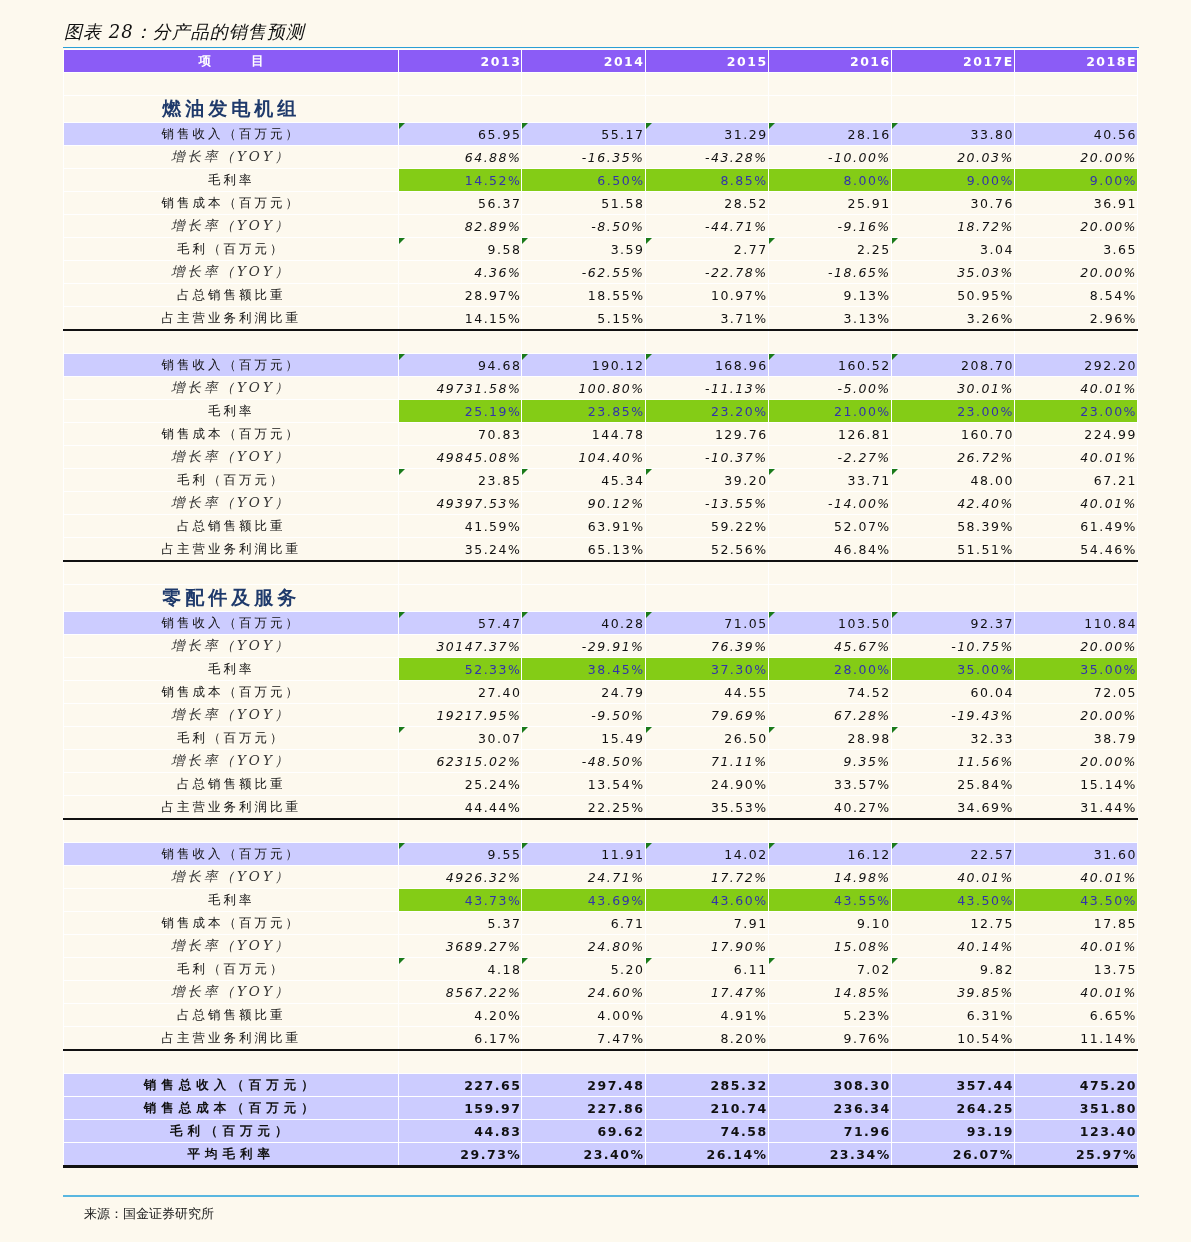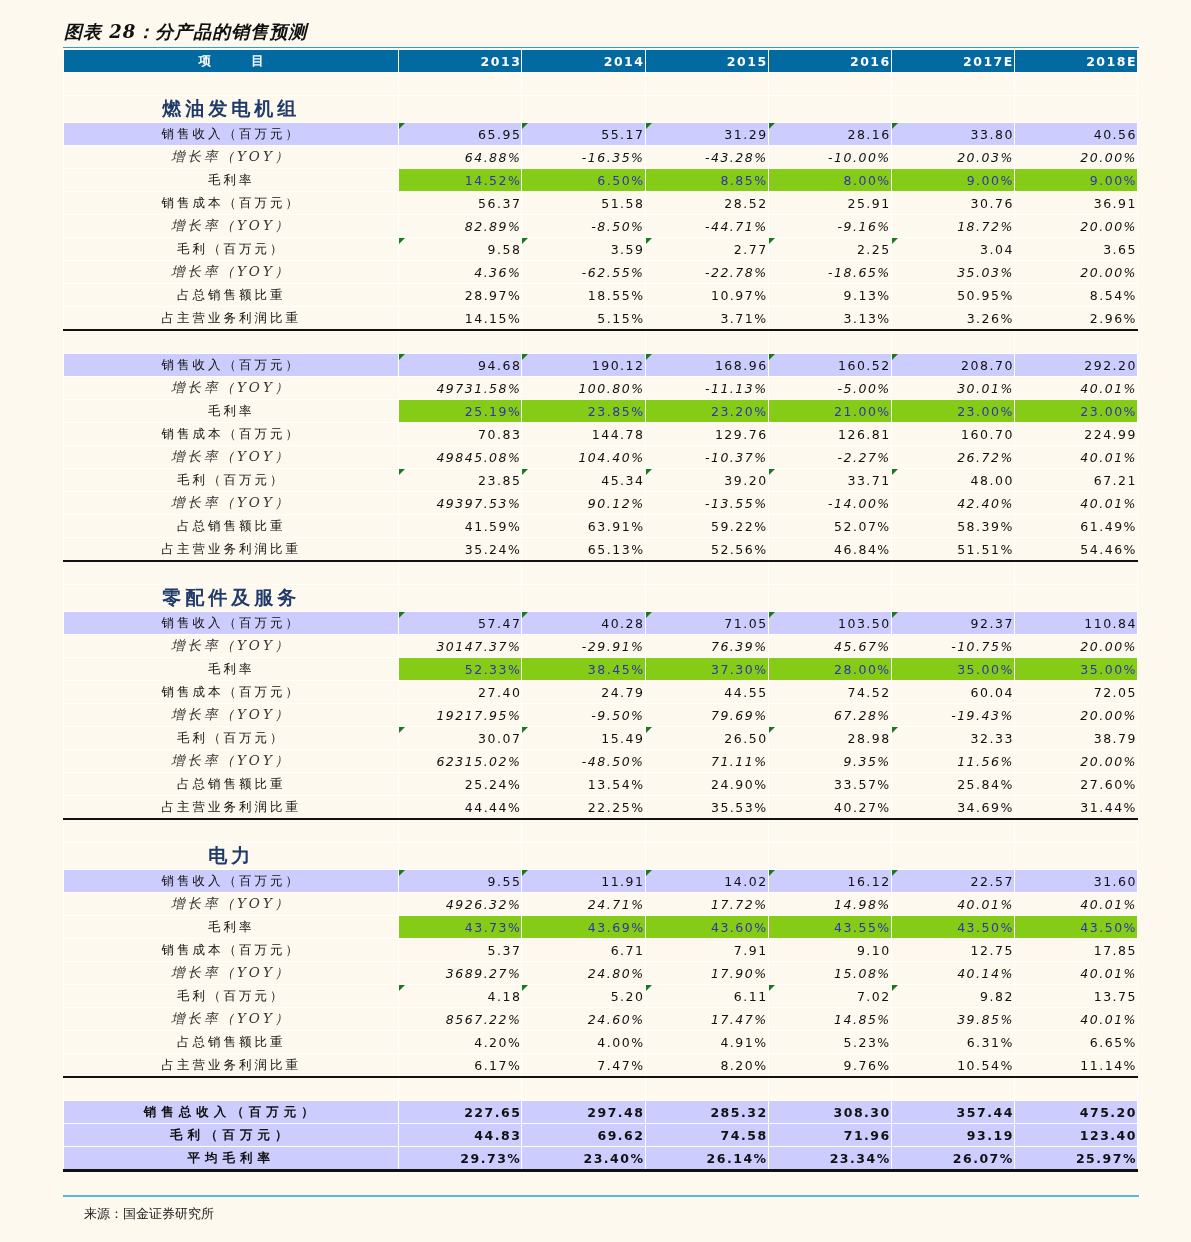--- a/index.html
+++ b/index.html
@@ -2,39 +2,39 @@
 <html><head>
 <meta charset="utf-8">
 <style>
   html, body { margin:0; padding:0; }
   body {
     width:1191px; height:1242px; background:#fdf9ee;
     font-family:"DejaVu Sans","Liberation Sans",sans-serif;
     position:relative; overflow:hidden; color:#111;
   }
   .title {
-    position:absolute; left:64px; top:20px; font-size:18px; font-weight:bold;
+    position:absolute; left:64px; top:20px; font-size:18px; font-weight:normal;
     font-style:italic; color:#111; letter-spacing:1px;
     font-family:"DejaVu Serif",serif;
   }
   .title-underline {
     position:absolute; left:63px; top:47px; width:1076px; border-top:1px solid #2a9fd6;
   }
   table.grid {
     position:absolute; left:63px; top:49px; width:1075px;
     border-collapse:collapse; table-layout:fixed;
   }
   table.grid td, table.grid th {
     height:22px; padding:0; border:1px solid #ffffff; font-size:12.5px;
     white-space:nowrap; overflow:hidden; position:relative;
   }
   col.c-label { width:335px; }
   col.c-data { width:123px; }
   thead th {
-    background:#0369a1; color:#fff; font-weight:bold; height:24px; font-size:13.5px;
+    background:#8b5cf6; color:#fff; font-weight:bold; height:24px; font-size:13.5px;
     letter-spacing:1.5px; text-align:right; padding-right:8px; border-color:#003366;
   }
   thead th.lbl { text-align:center; padding-right:0; letter-spacing:0; word-spacing:36px; }
   td.lbl { text-align:center; letter-spacing:3px; font-size:14px; }
   td.num { text-align:right; padding-right:8px; letter-spacing:1.5px; font-family:"DejaVu Sans","Liberation Sans",sans-serif; font-size:12.5px; }
   tr.blank td { height:22px; }
   tr.sec td.lbl { color:#1f3a6b; font-weight:bold; font-size:19px; letter-spacing:4px; }
   tr.rev td { background:#ccccff; }
   tr.yoy td.lbl { font-style:italic; font-family:"DejaVu Serif",serif; color:#333; font-size:13.5px; }
   tr.yoy td.num { font-style:italic; }
@@ -348,49 +348,40 @@
         <td class="num">11.56%</td>
         <td class="num">20.00%</td>
       </tr>
       <tr>
         <td class="lbl">占总销售额比重</td>
         <td class="num">25.24%</td>
         <td class="num">13.54%</td>
         <td class="num">24.90%</td>
         <td class="num">33.57%</td>
         <td class="num">25.84%</td>
-        <td class="num">27.60%</td>
+        <td class="num">15.14%</td>
       </tr>
       <tr class="last">
         <td class="lbl">占主营业务利润比重</td>
         <td class="num">44.44%</td>
         <td class="num">22.25%</td>
         <td class="num">35.53%</td>
         <td class="num">40.27%</td>
         <td class="num">34.69%</td>
         <td class="num">31.44%</td>
       </tr>
       <tr class="blank">
         <td></td>
         <td></td>
         <td></td>
         <td></td>
         <td></td>
         <td></td>
         <td></td>
       </tr>
-      <tr class="sec">
-        <td class="lbl">电力</td>
-        <td></td>
-        <td></td>
-        <td></td>
-        <td></td>
-        <td></td>
-        <td></td>
-      </tr>
       <tr class="rev">
         <td class="lbl">销售收入（百万元）</td>
         <td class="num flag">9.55</td>
         <td class="num flag">11.91</td>
         <td class="num flag">14.02</td>
         <td class="num flag">16.12</td>
         <td class="num flag">22.57</td>
         <td class="num">31.60</td>
       </tr>
       <tr class="yoy">
@@ -477,20 +468,29 @@
       <tr class="total">
         <td class="lbl">销售总收入（百万元）</td>
         <td class="num">227.65</td>
         <td class="num">297.48</td>
         <td class="num">285.32</td>
         <td class="num">308.30</td>
         <td class="num">357.44</td>
         <td class="num">475.20</td>
       </tr>
       <tr class="total">
+        <td class="lbl">销售总成本（百万元）</td>
+        <td class="num">159.97</td>
+        <td class="num">227.86</td>
+        <td class="num">210.74</td>
+        <td class="num">236.34</td>
+        <td class="num">264.25</td>
+        <td class="num">351.80</td>
+      </tr>
+      <tr class="total">
         <td class="lbl">毛利（百万元）</td>
         <td class="num">44.83</td>
         <td class="num">69.62</td>
         <td class="num">74.58</td>
         <td class="num">71.96</td>
         <td class="num">93.19</td>
         <td class="num">123.40</td>
       </tr>
       <tr class="total total-last">
         <td class="lbl">平均毛利率</td>

